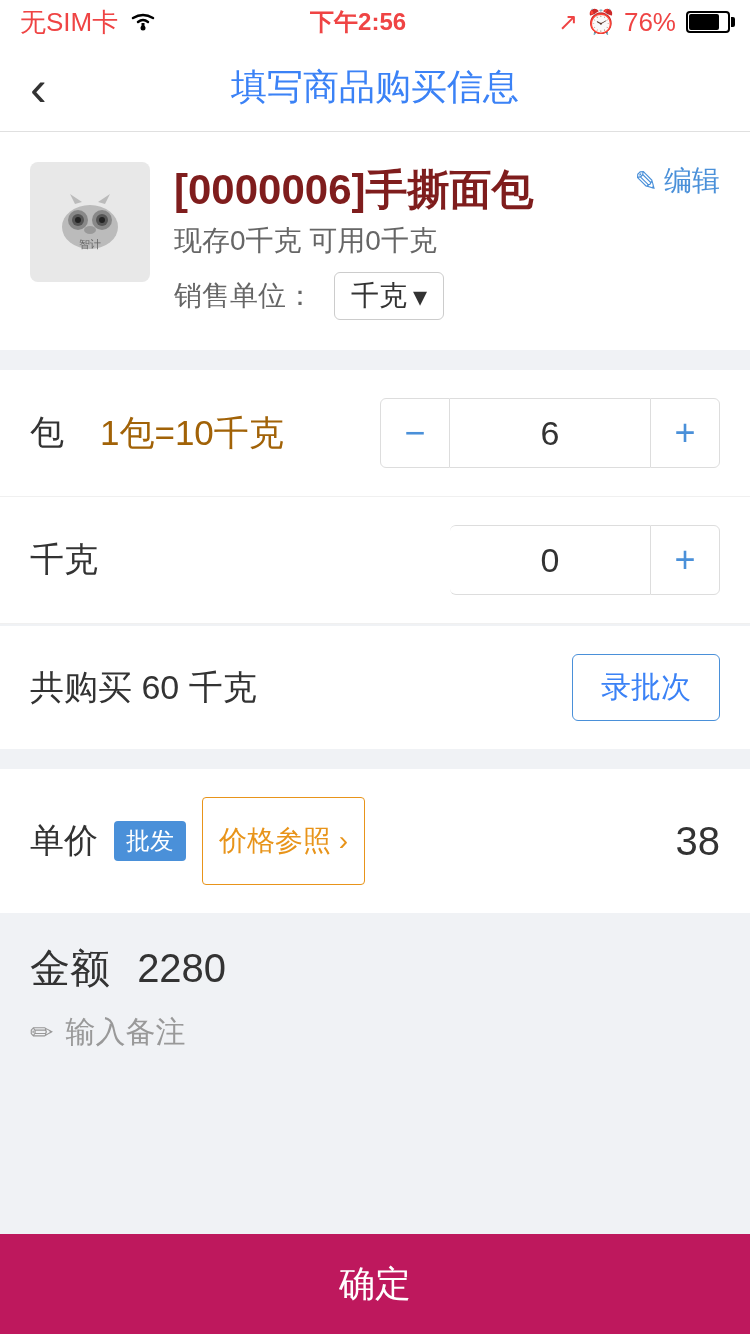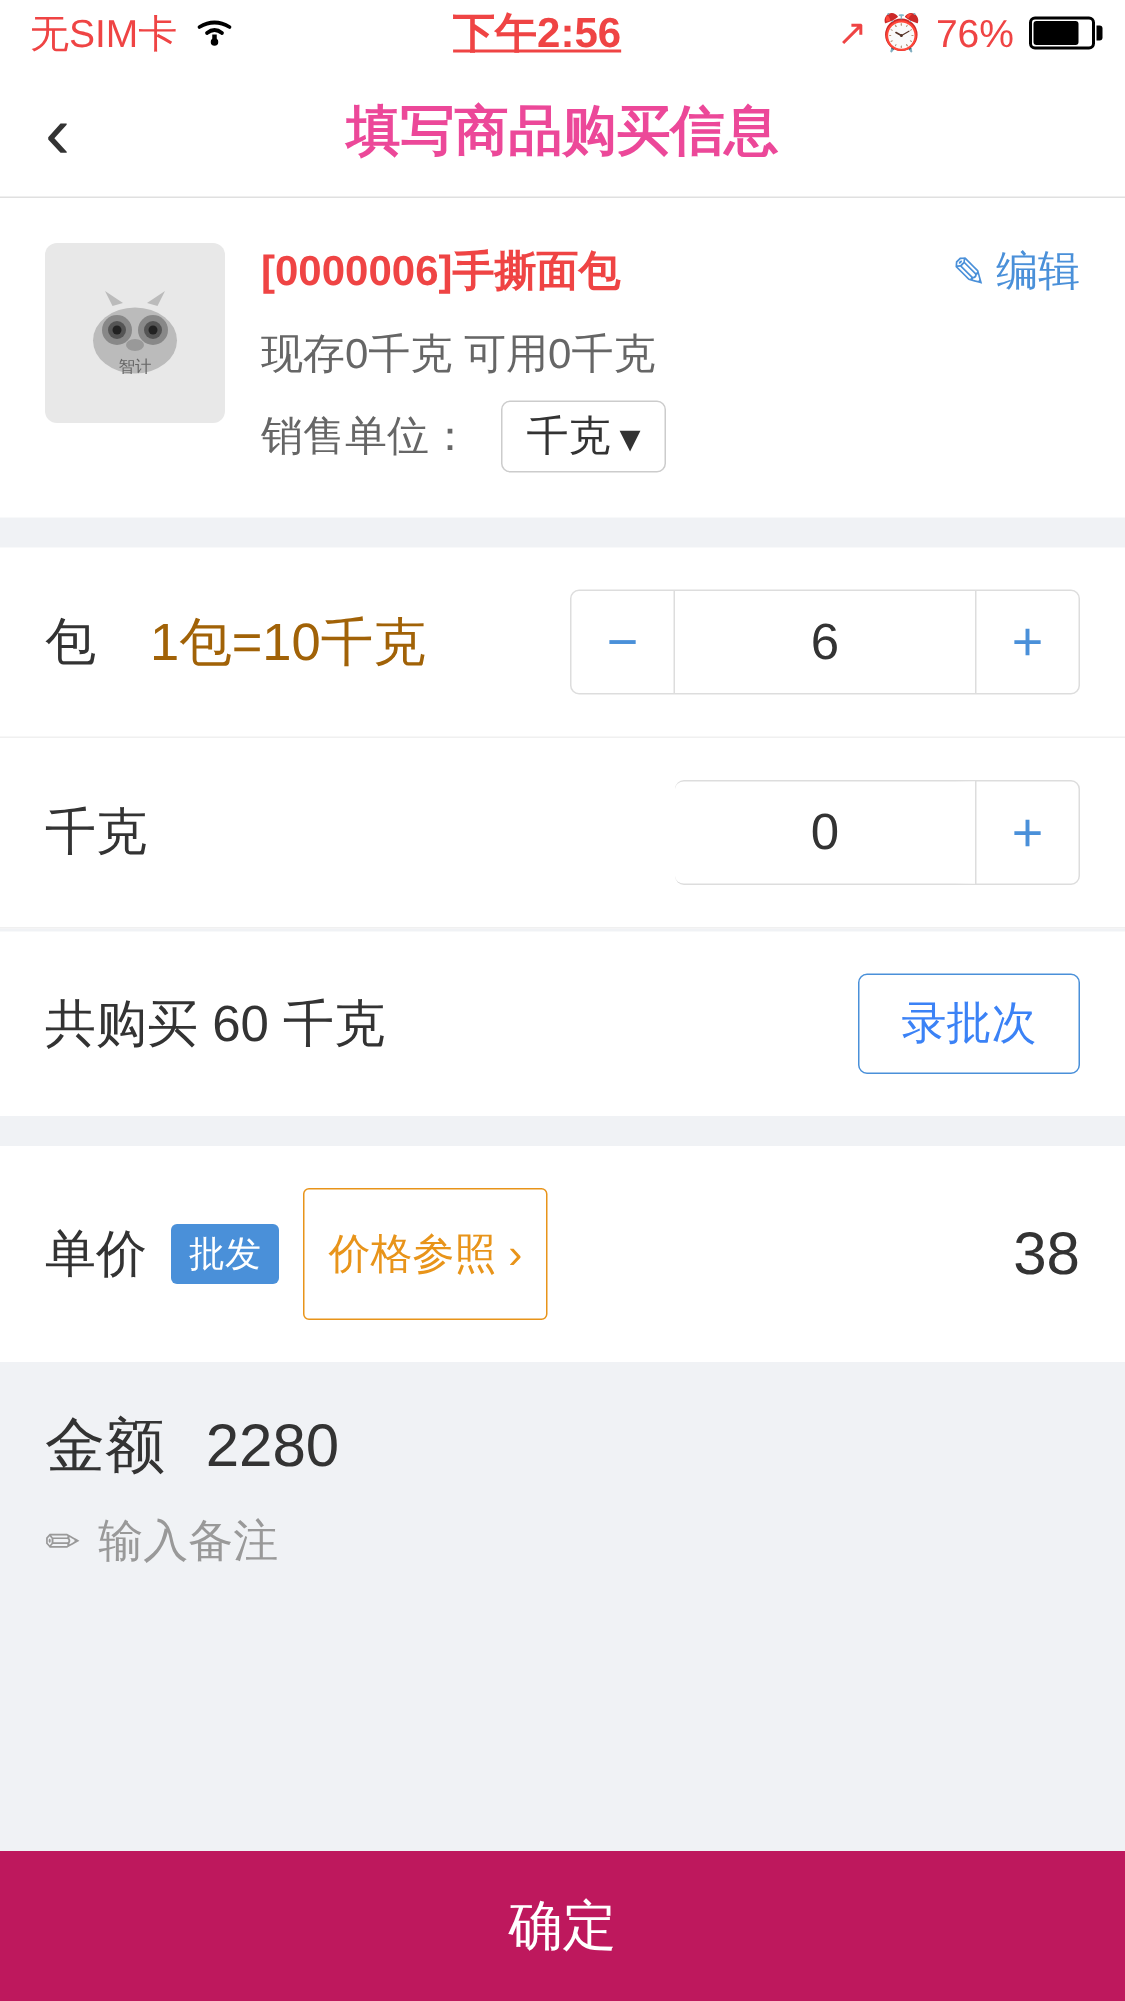--- a/index.html
+++ b/index.html
@@ -19,21 +19,21 @@
       height: 44px;
       background: #fff;
       display: flex;
       align-items: center;
       justify-content: space-between;
       padding: 0 20px;
       font-size: 26px;
       color: #ef4444;
     }
     .status-left { display: flex; align-items: center; gap: 10px; }
-    .status-center { font-size: 28px; font-weight: 600; text-decoration: underline; }
+    .status-center { font-size: 24px; font-weight: 600; }
     .status-right { display: flex; align-items: center; gap: 8px; font-size: 26px; }
     .battery-icon {
       display: inline-block;
       width: 44px;
       height: 22px;
       border: 2px solid #000;
       border-radius: 4px;
       position: relative;
       margin-left: 2px;
     }
@@ -71,22 +71,22 @@
     }
     .nav-back {
       position: absolute;
       left: 30px;
       font-size: 40px;
       color: #333;
       cursor: pointer;
     }
     .nav-title {
       font-size: 36px;
-      font-weight: 700;
-      color: #ec4899;
+      font-weight: 400;
+      color: #3b82f6;
     }
 
     
     .product-card {
       background: #fff;
       padding: 30px;
       display: flex;
       align-items: flex-start;
       gap: 24px;
       margin-bottom: 10px;
@@ -96,24 +96,24 @@
       height: 120px;
       background: #e8e8e8;
       border-radius: 8px;
       display: flex;
       align-items: center;
       justify-content: center;
       flex-shrink: 0;
     }
     .product-info { flex: 1; }
     .product-name {
-      font-size: 28px;
+      font-size: 42px;
       font-weight: 600;
-      color: #ef4444;
-      margin-bottom: 17px;
+      color: #7f1d1d;
+      margin-bottom: 4px;
     }
     .product-stock {
       font-size: 28px;
       color: #666;
       margin-bottom: 12px;
     }
     .product-unit {
       font-size: 28px;
       color: #666;
       display: flex;

